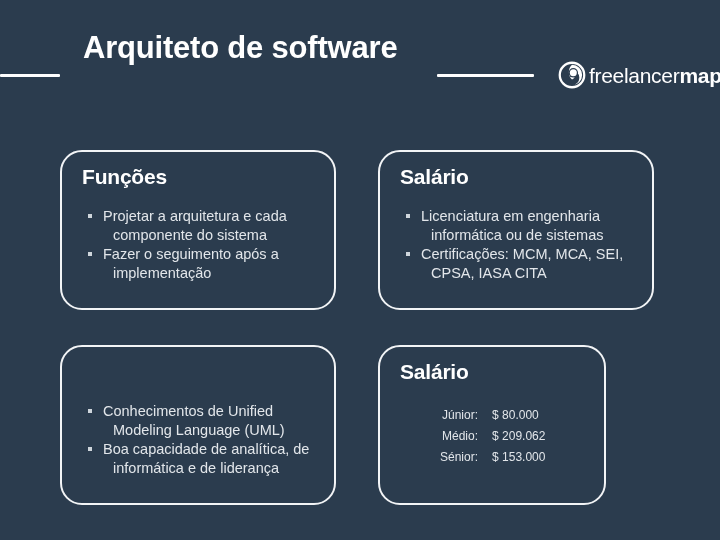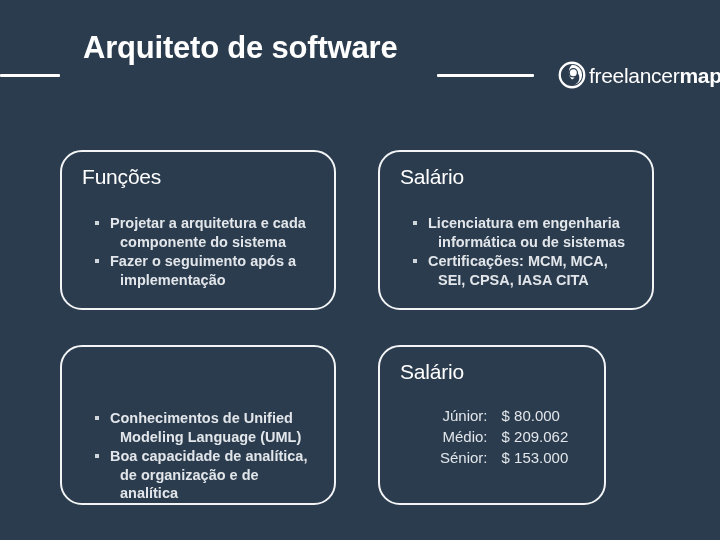--- a/index.html
+++ b/index.html
@@ -91,37 +91,36 @@
   .card-c2 { left: 378px; top: 150px; width: 276px; height: 160px; }
   .card-c3 { left: 60px;  top: 345px; width: 276px; height: 160px; }
   .card-c4 { left: 378px; top: 345px; width: 228px; height: 160px; }
 
   .card-title {
     position: absolute;
     left: 20px;
     top: 12px;
     color: #ffffff;
     font-size: 21px;
-    font-weight: normal;
+    font-weight: bold;
     line-height: 26px;
     letter-spacing: -0.2px;
   }
 
   .card-body {
     position: absolute;
     left: 18px;
     right: 8px;
     top: 50px;
   }
 
   .bullets {
-    margin: 12px;
+    margin: 5px;
     padding: 0;
     list-style: none;
-    font-weight: bold;
   }
   .bullets li {
     position: relative;
     color: #e2e6ea;
     font-size: 14.5px;
     line-height: 18.5px;
     padding-left: 28px;
     margin: 0 0 1px 0;
     text-indent: -10px;
   }
@@ -137,21 +136,21 @@
 
   
   .salary {
     margin: 8px 0 0 0;
     border-collapse: collapse;
     width: auto;
     margin-left: 42px;
   }
   .salary td {
     color: #e2e6ea;
-    font-size: 15px;
+    font-size: 12px;
     line-height: 21px;
     padding: 0;
     vertical-align: top;
     white-space: nowrap;
   }
   .salary td.sal-label {
     text-align: right;
     padding-right: 14px;
   }
   .salary td.sal-value {
@@ -200,21 +199,21 @@
       <li><span class="bullet-mark"></span><span>Licenciatura em engenharia informática ou de sistemas</span></li>
       <li><span class="bullet-mark"></span><span>Certificações:  MCM, MCA, SEI, CPSA, IASA CITA</span></li>
     </ul>
   </div>
 </div>
 
 <div class="card card-c3">
   <div class="card-body">
     <ul class="bullets">
       <li><span class="bullet-mark"></span><span>Conhecimentos de Unified Modeling Language (UML)</span></li>
-      <li><span class="bullet-mark"></span><span>Boa capacidade de analítica, de organização e de analítica</span></li>
+      <li><span class="bullet-mark"></span><span>Boa capacidade de analítica, de informática e de liderança</span></li>
     </ul>
   </div>
 </div>
 
 <div class="card card-c4">
   <div class="card-title">Salário</div>
   <div class="card-body">
     <table class="salary">
       <tbody>
         <tr>

